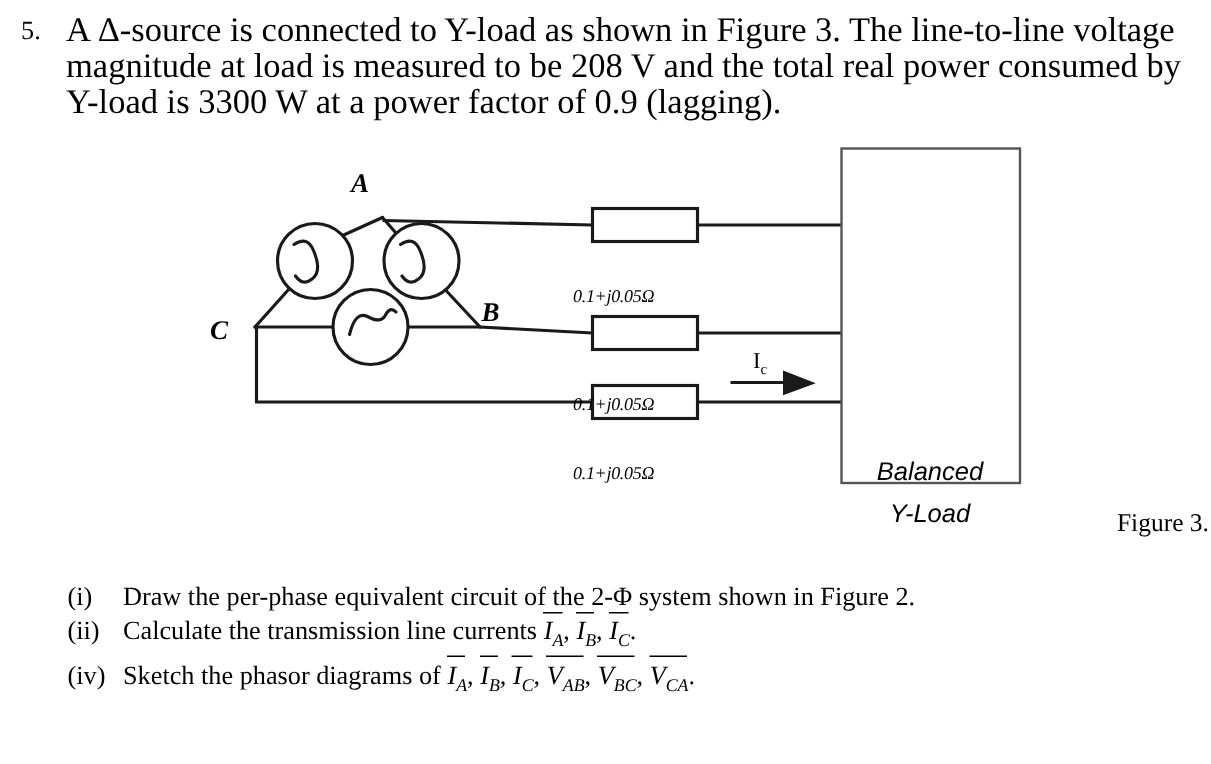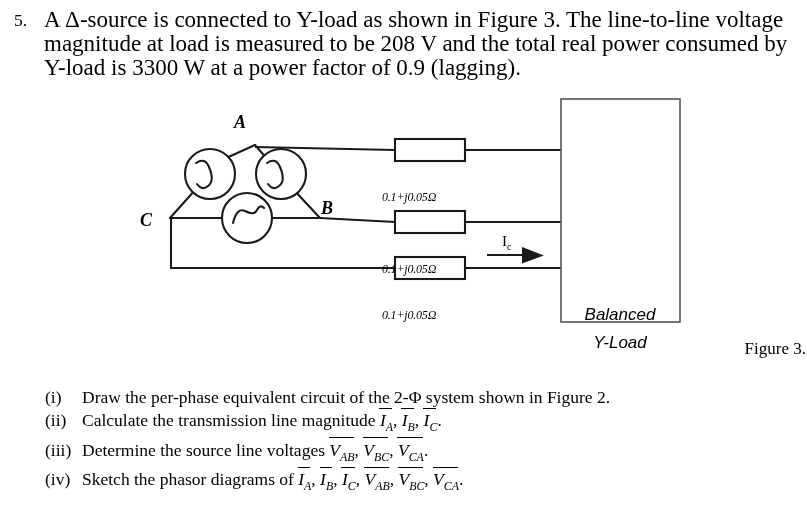--- a/index.html
+++ b/index.html
@@ -233,23 +233,19 @@
   <span class="cap-inner">Figure 3.</span>
 </div>
 
 <div id="subquestions">
     <div class="subq-row">
       <span class="subq-marker">(i)</span>
       <span class="subq-text"><span>Draw the per-phase equivalent circuit of the 2-</span><span class="phi">Φ</span><span> system shown in Figure 2.</span></span>
     </div>
     <div class="subq-row">
       <span class="subq-marker">(ii)</span>
-      <span class="subq-text"><span>Calculate the transmission line magnitude </span><span class="ovar"><span>I</span><sub>A</sub></span><span>, </span><span class="ovar"><span>I</span><sub>B</sub></span><span>, </span><span class="ovar"><span>I</span><sub>C</sub></span><span>.</span></span>
-    </div>
-    <div class="subq-row">
-      <span class="subq-marker">(iii)</span>
-      <span class="subq-text"><span>Determine the source line voltages </span><span class="ovar"><span>V</span><sub>AB</sub></span><span>, </span><span class="ovar"><span>V</span><sub>BC</sub></span><span>, </span><span class="ovar"><span>V</span><sub>CA</sub></span><span>.</span></span>
+      <span class="subq-text"><span>Calculate the transmission line currents </span><span class="ovar"><span>I</span><sub>A</sub></span><span>, </span><span class="ovar"><span>I</span><sub>B</sub></span><span>, </span><span class="ovar"><span>I</span><sub>C</sub></span><span>.</span></span>
     </div>
     <div class="subq-row">
       <span class="subq-marker">(iv)</span>
       <span class="subq-text"><span>Sketch the phasor diagrams of </span><span class="ovar"><span>I</span><sub>A</sub></span><span>, </span><span class="ovar"><span>I</span><sub>B</sub></span><span>, </span><span class="ovar"><span>I</span><sub>C</sub></span><span>, </span><span class="ovar"><span>V</span><sub>AB</sub></span><span>, </span><span class="ovar"><span>V</span><sub>BC</sub></span><span>, </span><span class="ovar"><span>V</span><sub>CA</sub></span><span>.</span></span>
     </div>
   </div>
 
 </body></html>

